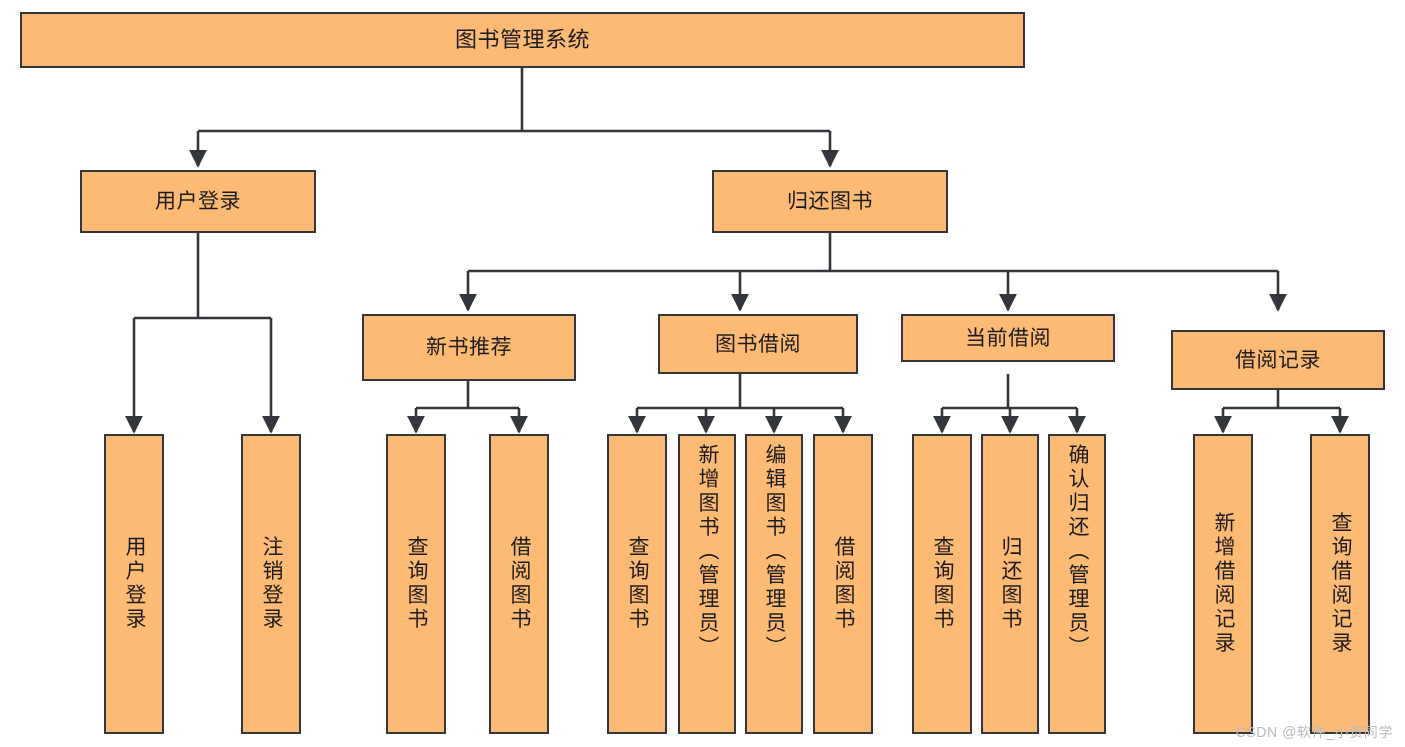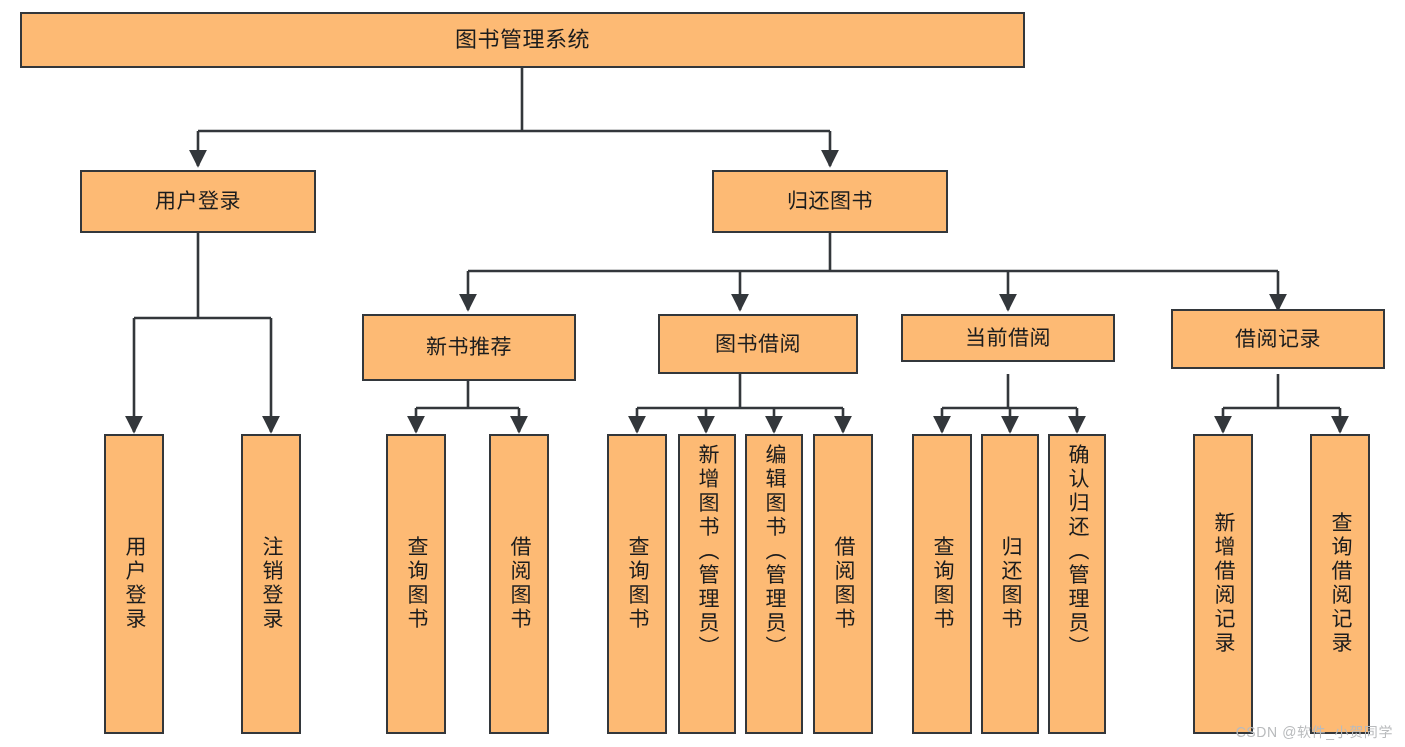--- a/index.html
+++ b/index.html
@@ -155,21 +155,21 @@
 
   <div class="node horiz" style="left:362px; top:314px; width:214px; height:67px;">
     <span class="label">新书推荐</span>
   </div>
   <div class="node horiz" style="left:658px; top:314px; width:200px; height:60px;">
     <span class="label">图书借阅</span>
   </div>
   <div class="node horiz" style="left:901px; top:314px; width:214px; height:48px;">
     <span class="label">当前借阅</span>
   </div>
-  <div class="node horiz" style="left:1171px; top:309px; width:214px; height:60px;">
+  <div class="node horiz" style="left:1171px; top:330px; width:214px; height:60px;">
     <span class="label">借阅记录</span>
   </div>
 
   <div class="node vert mid" style="left:104px; top:434px; width:60px; height:300px;">
     <span class="label">用户登录</span>
   </div>
   <div class="node vert mid" style="left:241px; top:434px; width:60px; height:300px;">
     <span class="label">注销登录</span>
   </div>
 

